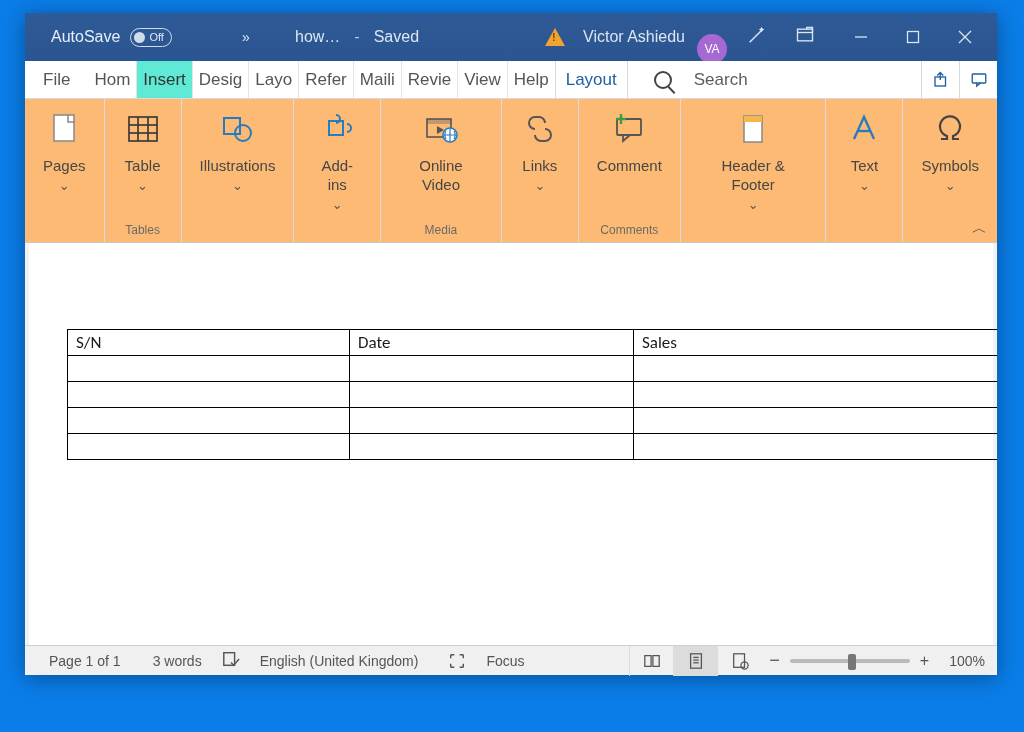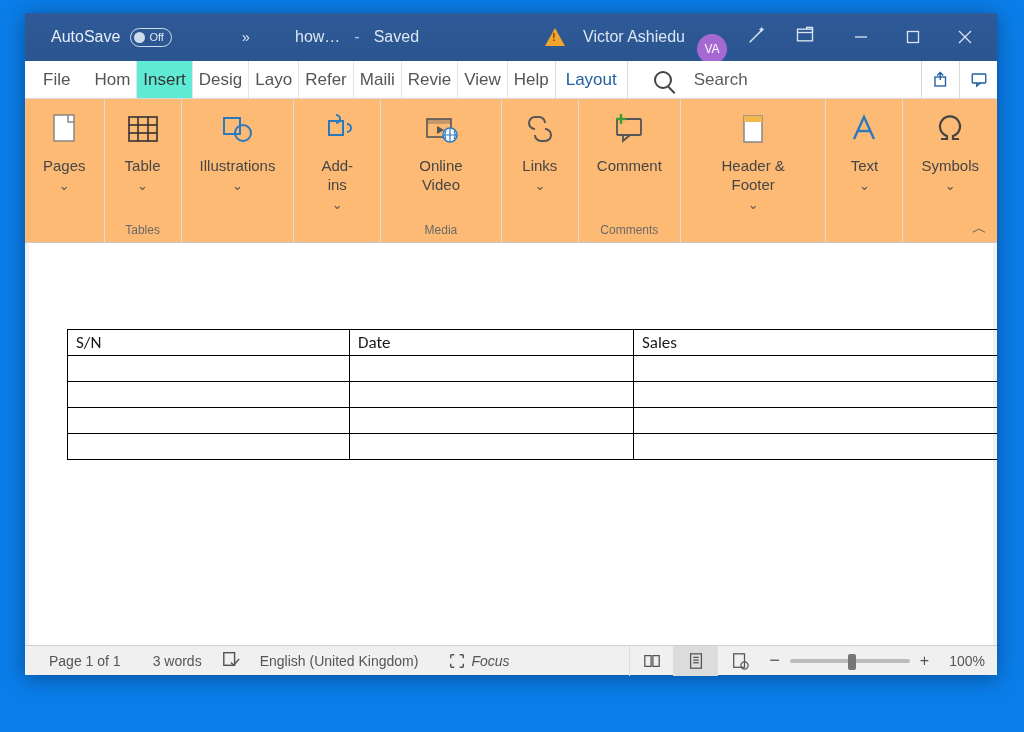--- a/index.html
+++ b/index.html
@@ -528,21 +528,21 @@
   <div class="statusbar">
     <span class="sect">Page 1 of 1</span>
     <span class="sect">3 words</span>
     <span>
       <svg class="sicon" viewBox="0 0 20 20" fill="none" stroke="#555" stroke-width="1.6">
           <rect x="2" y="3" width="12" height="14"></rect>
           <path d="M10 14 l3 3 l6-7"></path>
         </svg>
     </span>
     <span class="sect">English (United Kingdom)</span>
-    <span style="display:flex;align-items:center;gap:5px;padding:0 10px;font-style:italic;">
+    <span style="display:flex;align-items:center;gap:20px;padding:0 10px;">
       <svg class="sicon" viewBox="0 0 20 20" fill="none" stroke="#555" stroke-width="1.6">
           <path d="M3 3 h4 M3 3 v4 M17 3 h-4 M17 3 v4 M3 17 h4 M3 17 v-4 M17 17 h-4 M17 17 v-4"></path>
         </svg>
       <span>Focus</span>
     </span>
 
     <div class="status-right">
       <div class="vbtns">
         <div class="vbtn">
           <svg class="sicon" viewBox="0 0 20 20" fill="none" stroke="#555" stroke-width="1.4">

